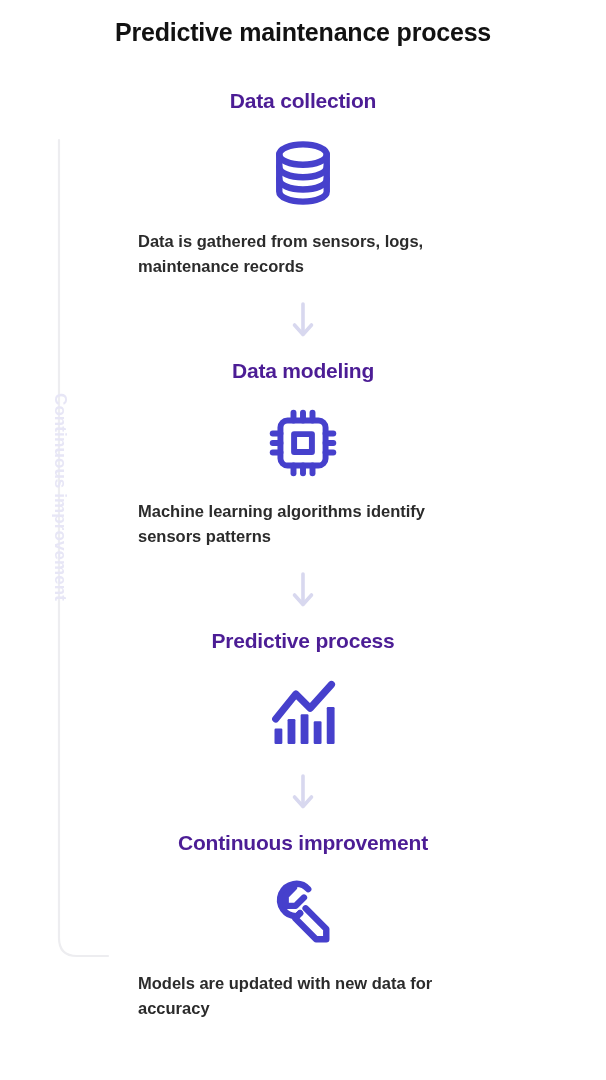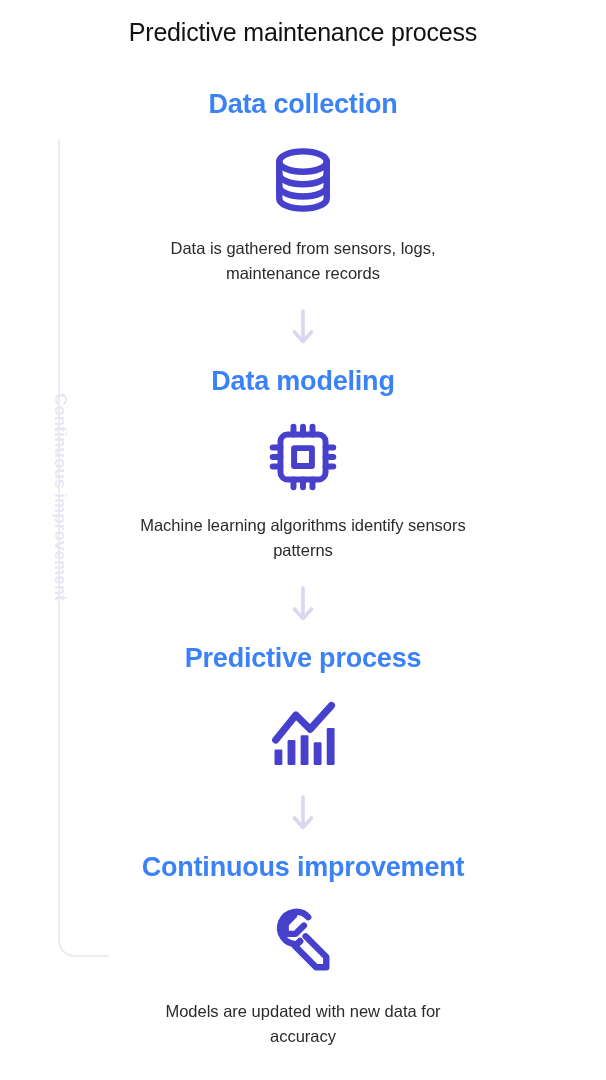--- a/index.html
+++ b/index.html
@@ -47,51 +47,50 @@
     left:0; top:0;
     width:606px;
     padding-top:18px;
     display:flex;
     flex-direction:column;
     align-items:center;
   }
 
   .page-title {
     font-size:25px;
-    font-weight:400;
+    font-weight:700;
     color:#121212;
     letter-spacing:-.2px;
     text-align:center;
     margin-bottom:42px;
   }
 
   .step { width:100%; display:flex; flex-direction:column; align-items:center; }
 
   .step-title {
-    font-size:27px;
-    font-weight:700;
-    color:#3b82f6;
+    font-size:21px;
+    font-weight:700;
+    color:#4c1d95;
     letter-spacing:-.2px;
     text-align:center;
   }
 
   .step-icon {
     margin-top:22px;
     height:76px;
     display:flex; align-items:center; justify-content:center;
   }
 
   .step-desc {
     margin-top:18px;
     font-size:16.5px;
     line-height:25px;
     color:#2b2b2b;
-    text-align:center;
     max-width:330px;
-    font-weight:400;
+    font-weight:700;
   }
 
   .step-arrow {
     margin-top:20px;
     margin-bottom:18px;
     height:42px;
     display:flex; align-items:center; justify-content:center;
   }
 </style>
 </head>

